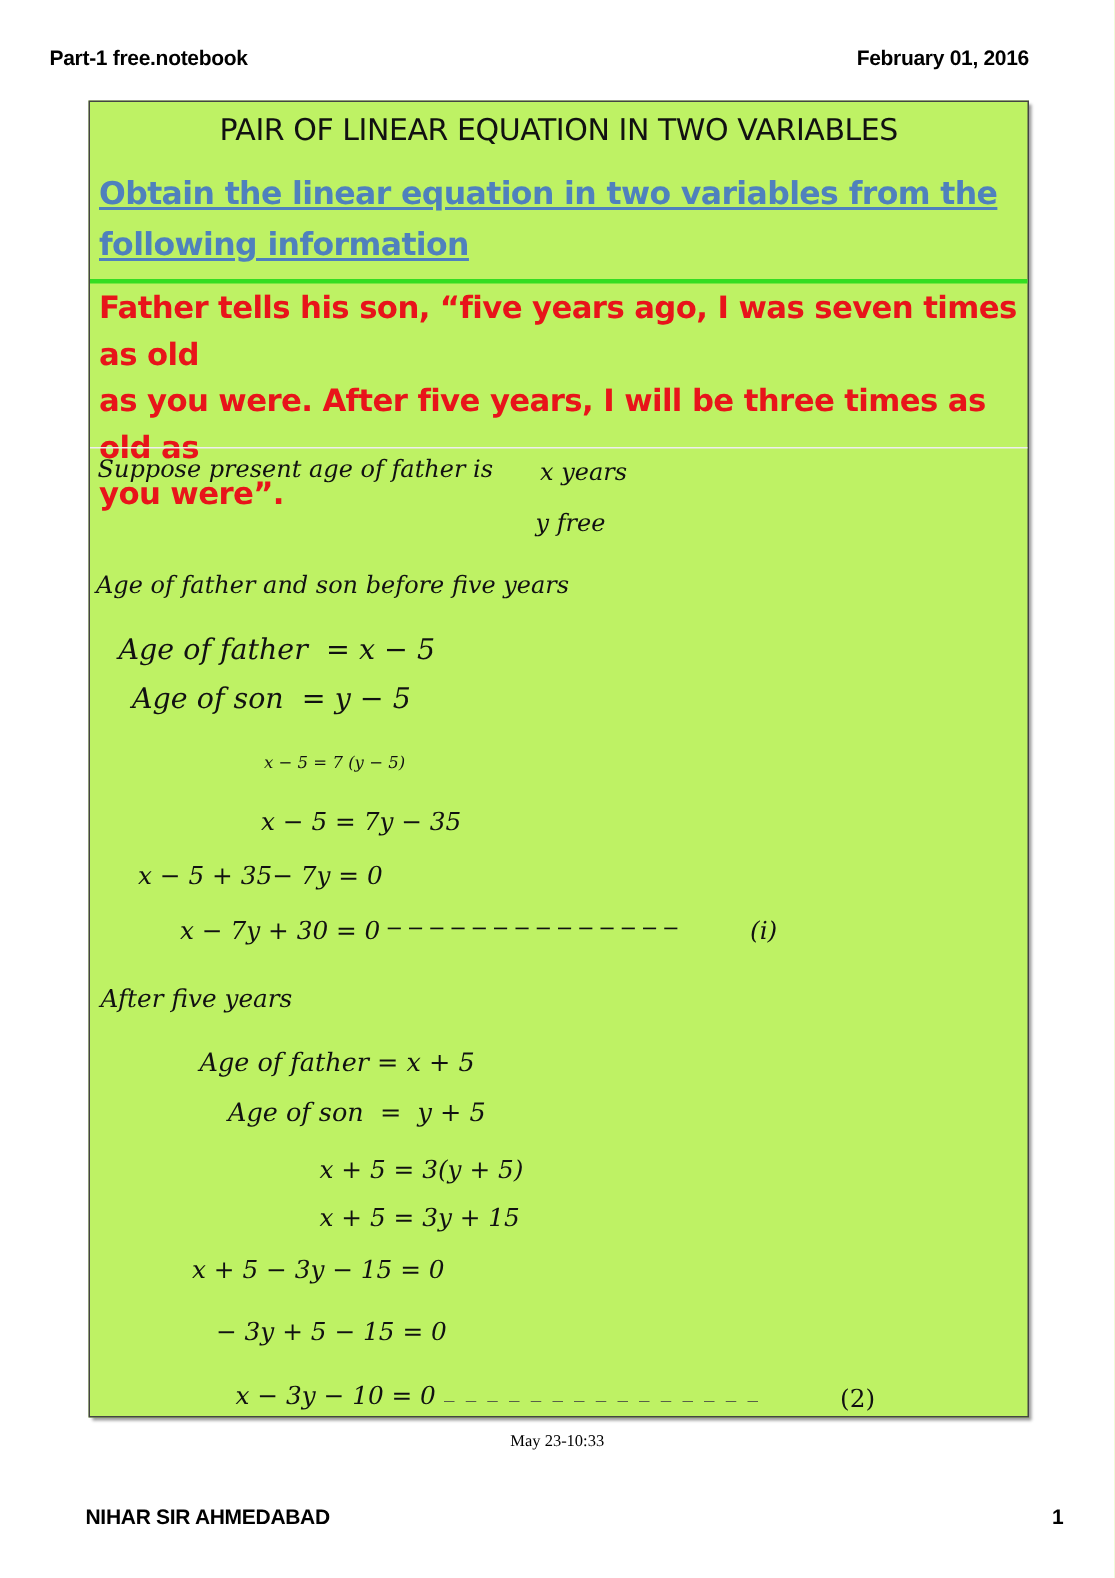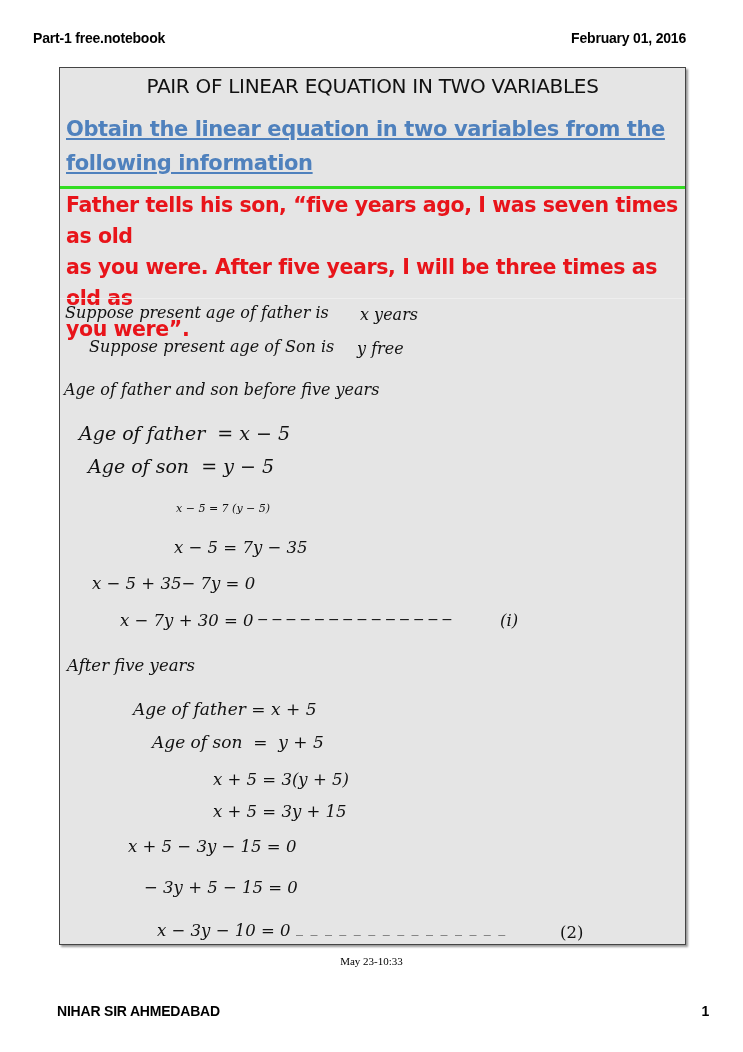--- a/index.html
+++ b/index.html
@@ -1,20 +1,20 @@
 <!DOCTYPE html>
 <html><head>
 <meta charset="utf-8">
 <style>
   html, body { margin: 0; padding: 0; background: #ffffff; }
   body { width: 743px; height: 1052px; position: relative; overflow: hidden;
          font-family: "Liberation Sans", sans-serif; color: #000; }
   .hdr { position: absolute; font-weight: bold; font-size: 14px; font-family: "Liberation Sans", sans-serif; letter-spacing: -0.2px; }
   .page-frame { position: absolute; left: 59px; top: 67px; width: 625px; height: 876px;
-                border: 1.5px solid #444; box-shadow: 2px 2px 2px #999; background: #e5e5e5; }
+                border: 1.5px solid #444; box-shadow: 2px 2px 2px #999; background: #bef264; }
   .title { position: absolute; left: 0; right: 0; top: 6px; text-align: center;
            font-size: 20px; color: #111; font-family: "DejaVu Sans", sans-serif; font-weight: normal; letter-spacing: -0.3px; }
   .subtitle { position: absolute; left: 6px; top: 44px; width: 610px; font-size: 21px; line-height: 34px;
               color: #4f81bd; font-weight: bold; text-decoration: underline; font-family: "DejaVu Sans", sans-serif; letter-spacing: -0.4px; }
   .green-rule { position: absolute; left: 0; right: 0; top: 118px; height: 3px; background: #33dd22; }
   .problem { position: absolute; left: 6px; top: 122px; width: 612px; font-size: 20.5px; line-height: 31px;
              color: #e8141a; font-weight: bold; font-family: "DejaVu Sans", sans-serif; letter-spacing: -0.4px; }
   .faint-rule { position: absolute; left: 0; right: 0; top: 230px; height: 1px; background: #eee; }
   .math { position: absolute; font-family: "DejaVu Serif", serif; font-style: italic; color: #111; white-space: pre; }
 </style>
@@ -33,21 +33,20 @@
   <div class="green-rule"></div>
   <div class="problem">
     <span>Father tells his son, “five years ago, I was seven times as old</span><br>
     <span>as you were. After five years, I will be three times as old as</span><br>
     <span>you were”.</span>
   </div>
   <div class="faint-rule"></div>
 
   <div class="math" style="left:5px; top:235px; font-size:16px;">Suppose present age of father is</div>
   <div class="math" style="left:300px; top:237px; font-size:16px;">x years</div>
-  <div class="math" style="left:29px; top:269px; font-size:16px;">Suppose present age of Son is</div>
   <div class="math" style="left:297px; top:271px; font-size:16px;">y free</div>
 
   <div class="math" style="left:4px; top:312px; font-size:16px;">Age of father and son before five years</div>
   <div class="math" style="left:19px; top:354px; font-size:19px;">Age of father  = x − 5</div>
   <div class="math" style="left:28px; top:387px; font-size:19px;">Age of son  = y − 5</div>
 
   <div class="math" style="left:116px; top:434px; font-size:11px;">x − 5 = 7 (y − 5)</div>
   <div class="math" style="left:114px; top:470px; font-size:16.5px;">x − 5 = 7y − 35</div>
   <div class="math" style="left:32px; top:506px; font-size:16.5px;">x − 5 + 35− 7y = 0</div>
   <div class="math" style="left:60px; top:543px; font-size:16.5px;">x − 7y + 30 = 0</div>

